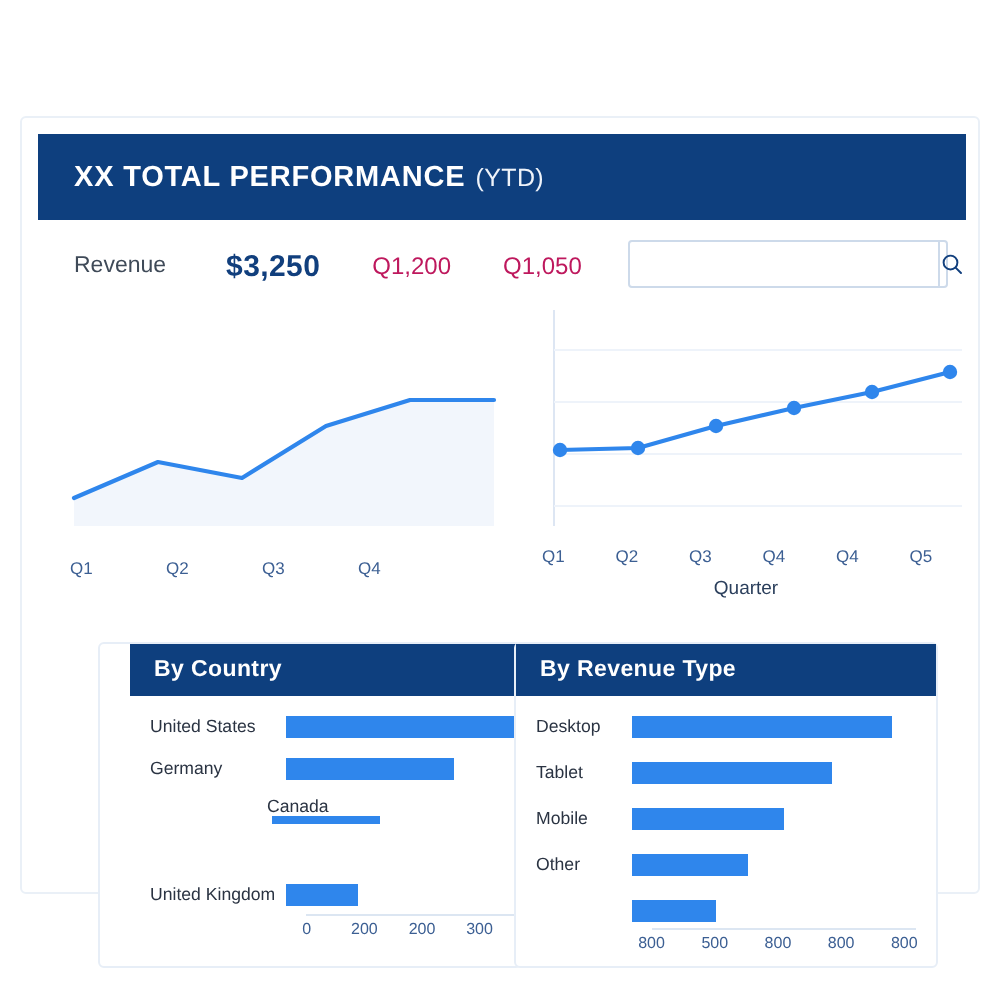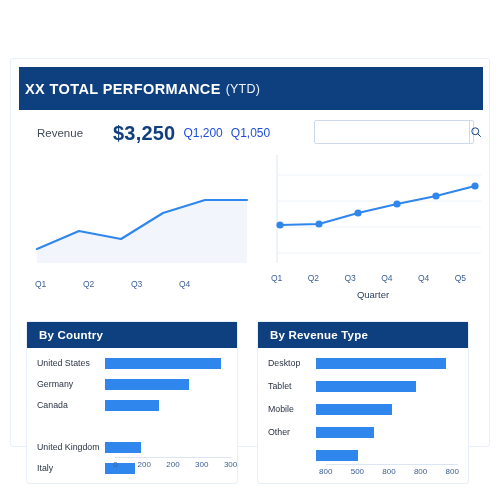--- a/index.html
+++ b/index.html
@@ -36,21 +36,21 @@
   
   .title-bar {
     position: absolute;
     left: 8px;
     top: 8px;
     width: 464px;
     height: 43px;
     background: #0e3f7e;
     display: flex;
     align-items: center;
-    padding-left: 6px;
+    padding-left: 18px;
     box-sizing: border-box;
   }
   .title-main {
     color: #ffffff;
     font-size: 14.5px;
     font-weight: bold;
     letter-spacing: 0.4px;
   }
   .title-sub {
     color: #eef3fa;
@@ -70,29 +70,29 @@
     display: flex;
     align-items: center;
   }
   .kpi-label {
     margin-left: 18px;
     font-size: 11.5px;
     color: #3f4a58;
   }
   .kpi-primary {
     margin-left: 30px;
-    font-size: 20px;
+    font-size: 15px;
     font-weight: bold;
     color: #113f7d;
     letter-spacing: 0.2px;
   }
   .kpi-secondary {
-    margin-left: 8px;
+    margin-left: 26px;
     font-size: 12px;
-    color: #1d4ed8;
+    color: #be185d;
   }
 
   
   .search-wrap {
     position: absolute;
     left: 295px;
     top: 3px;
     width: 160px;
     height: 24px;
     border: 1px solid #cddaea;
@@ -166,21 +166,21 @@
   .panel {
     position: absolute;
     top: 262px;
     width: 212px;
     height: 163px;
     border: 1px solid #e7eef7;
     border-radius: 3px;
     background: #ffffff;
     box-sizing: border-box;
   }
-  .panel-left  { left: 15px; }
+  .panel-left  { left: 38px; padding-left: 15px; }
   .panel-right { left: 246px; }
 
   .panel-head {
     height: 26px;
     background: #0e3f7e;
     display: flex;
     align-items: center;
     padding-left: 12px;
     box-sizing: border-box;
   }
@@ -315,31 +315,27 @@
       <div class="panel-body">
 
         <div class="bar-row" style="top:8px;">
           <span class="bar-label" style="width:78px;">United States</span>
           <div class="bar" style="width:116px;"></div>
         </div>
         <div class="bar-row" style="top:29px;">
           <span class="bar-label" style="width:78px;">Germany</span>
           <div class="bar" style="width:84px;"></div>
         </div>
-        <div class="bar-row" style="top:50px;">
+        <div class="bar-row" style="top:50px;flex-direction:column;">
           <span class="bar-label" style="width:78px;">Canada</span>
           <div class="bar" style="width:54px;"></div>
         </div>
         <div class="bar-row" style="top:92px;">
           <span class="bar-label" style="width:78px;">United Kingdom</span>
           <div class="bar" style="width:36px;"></div>
-        </div>
-        <div class="bar-row" style="top:113px;">
-          <span class="bar-label" style="width:78px;">Italy</span>
-          <div class="bar" style="width:30px;"></div>
         </div>
 
         <div class="axis-line" style="left:88px; top:109px; width:116px;"></div>
         <div class="axis-tick-row" style="left:74px; top:112px; width:144px;">
           <span class="axis-tick" style="width:29px;">0</span>
           <span class="axis-tick" style="width:29px;">200</span>
           <span class="axis-tick" style="width:29px;">200</span>
           <span class="axis-tick" style="width:29px;">300</span>
           <span class="axis-tick" style="width:29px;">300</span>
         </div>

